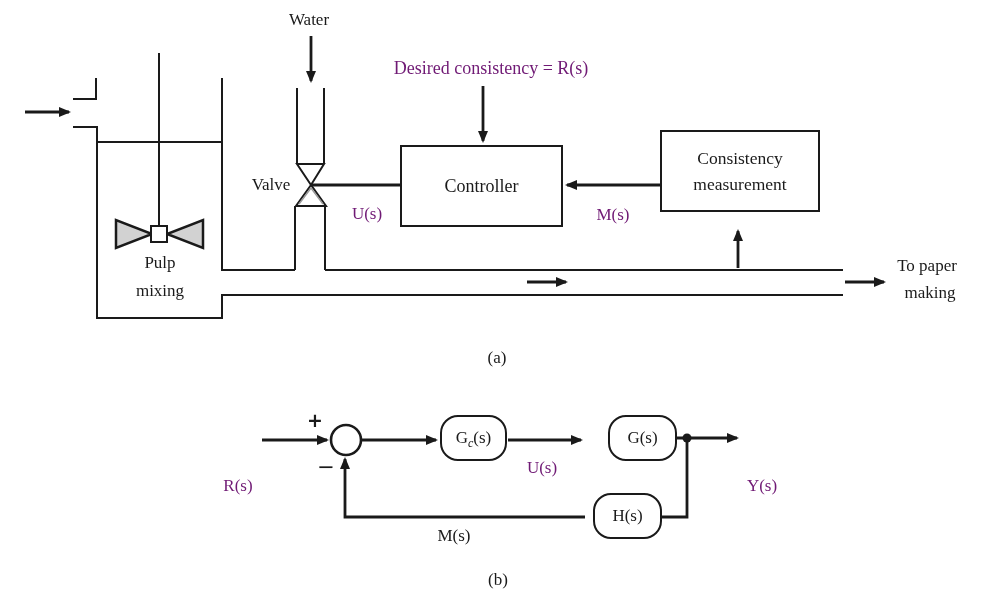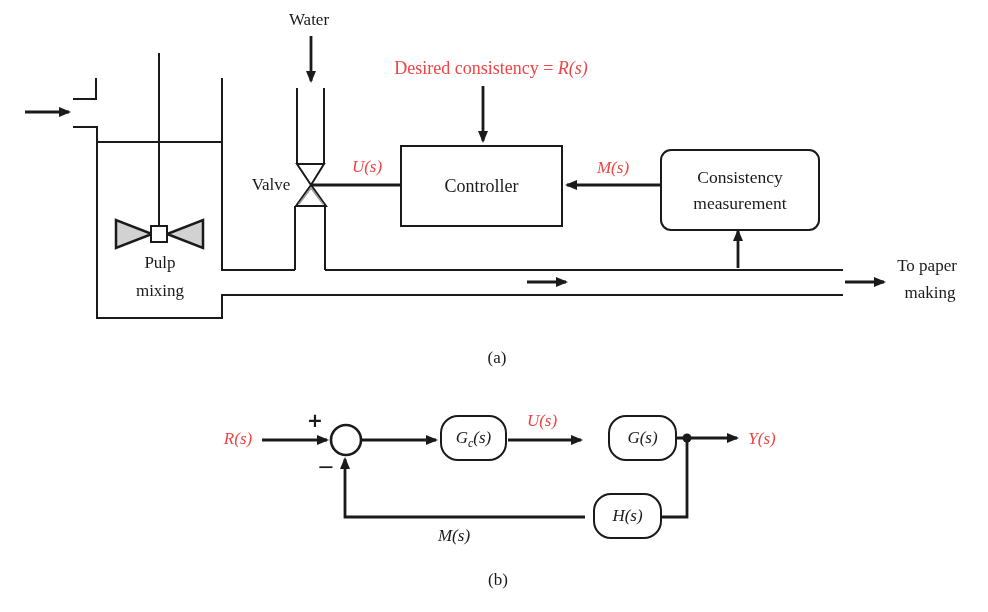--- a/index.html
+++ b/index.html
@@ -13,22 +13,22 @@
   }
   #fig svg{position:absolute;left:0;top:0;}
   .lbl{
     position:absolute;
     transform:translate(-50%,-50%);
     white-space:nowrap;
     font-size:17px;
     line-height:1.1;
     color:#1a1a1a;
   }
-  .cyan{color:#ef4444;}
-  .it{font-style:italic;}
+  .cyan{color:#701a75;margin-top:47px;}
+  .it{}
   .big{font-size:18px;}
   .sign{font-size:19px;font-weight:bold;font-family:"DejaVu Sans",sans-serif;line-height:1;}
   .minus{font-weight:normal;font-size:21px;}
   .box{
     position:absolute;
     border:2px solid #1a1a1a;
     background:#ffffff;
     display:flex;
     flex-direction:column;
     align-items:center;
@@ -100,21 +100,21 @@
       <path d="M687,438 L687,517 L655,517"></path>
       <path d="M585,517 L345,517 L345,459" marker-end="url(#ah)"></path>
     </g>
     <circle cx="346" cy="440" r="15" fill="#ffffff" stroke="#1a1a1a" stroke-width="2.6"></circle>
     <circle cx="687" cy="438" r="4.5" fill="#1a1a1a" stroke="none"></circle>
   </svg>
 
   <div class="box" style="left:400px;top:145px;width:159px;height:78px;">
     <span class="bl big">Controller</span>
   </div>
-  <div class="box" style="left:660px;top:149px;width:156px;height:78px;border-radius:11px;">
+  <div class="box" style="left:660px;top:130px;width:156px;height:78px;">
     <span class="bl">Consistency</span>
     <span class="bl">measurement</span>
   </div>
 
   <div class="lbl" style="left:309px;top:20px;">Water</div>
   <div class="lbl" style="left:271px;top:185px;">Valve</div>
   <div class="lbl" style="left:491px;top:69px;">
     <span class="cyan big">Desired consistency =</span>
     <span class="cyan it big">R(s)</span>
   </div>

